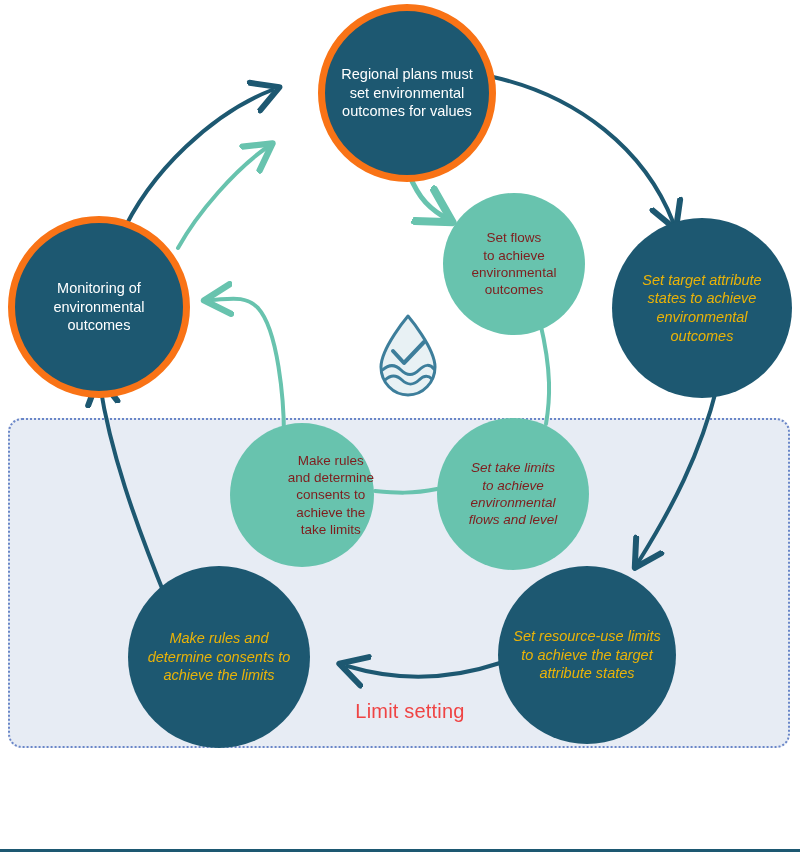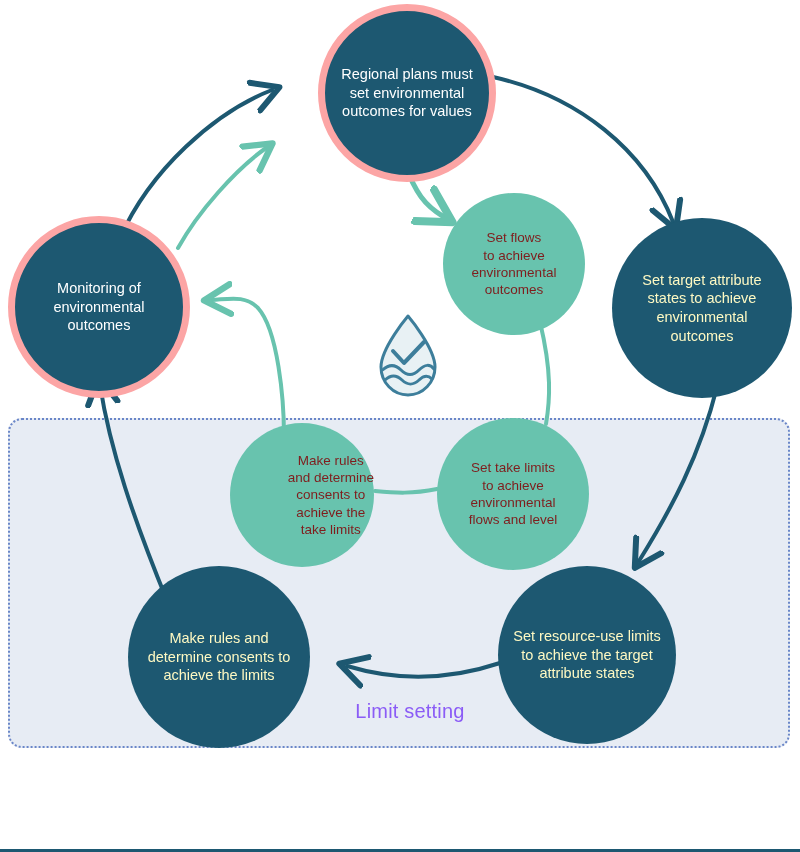--- a/index.html
+++ b/index.html
@@ -19,38 +19,38 @@
     background:#e7ecf4;
     border:2px dotted #6a86c8;
     border-radius:14px;
     box-sizing:border-box;
   }
   .limit-label {
     position:absolute;
     left:340px; top:700px;
     width:140px;
     text-align:center;
-    color:#8b5cf6;
+    color:#ef4444;
     font-size:20px;
     letter-spacing:.2px;
   }
 
   .node {
     position:absolute;
     border-radius:50%;
     display:flex;
     align-items:center;
     justify-content:center;
     text-align:center;
     line-height:1.28;
     box-sizing:border-box;
     white-space:pre-line;
   }
-  .node-navy { background:#1d5871; color:#fef9c3; }
-  .node-navy-ring { background:#1d5871; color:#ffffff; border:7px solid #fca5a5; }
+  .node-navy { background:#1d5871; color:#eab308;font-style:italic; }
+  .node-navy-ring { background:#1d5871; color:#ffffff; border:7px solid #f97316; }
   .node-teal { background:#68c3ae; color:#7f1d1d; }
 
   .svg-layer { position:absolute; left:0; top:0; width:800px; height:852px; pointer-events:none; }
 
   .key-bar {
     position:absolute;
     left:0; top:762px;
     width:800px; height:90px;
     background:#ffffff;
     border-bottom:3px solid #1d5871;
@@ -135,21 +135,21 @@
   </div>
 
   <div class="node node-teal" style="left:230px; top:423px; width:144px; height:144px; font-size:13.5px;justify-content:flex-end;">
     <span>Make rules
 and determine
 consents to
 achieve the
 take limits</span>
   </div>
 
-  <div class="node node-teal" style="left:437px; top:418px; width:152px; height:152px; font-size:13.5px;">
+  <div class="node node-teal" style="left:437px; top:418px; width:152px; height:152px; font-size:13.5px;font-style:italic;">
     <span>Set take limits
 to achieve
 environmental
 flows and level</span>
   </div>
 
   <div class="node node-navy" style="left:498px; top:566px; width:178px; height:178px; font-size:14.5px;">
     <span>Set resource-use limits
 to achieve the target
 attribute states</span>

